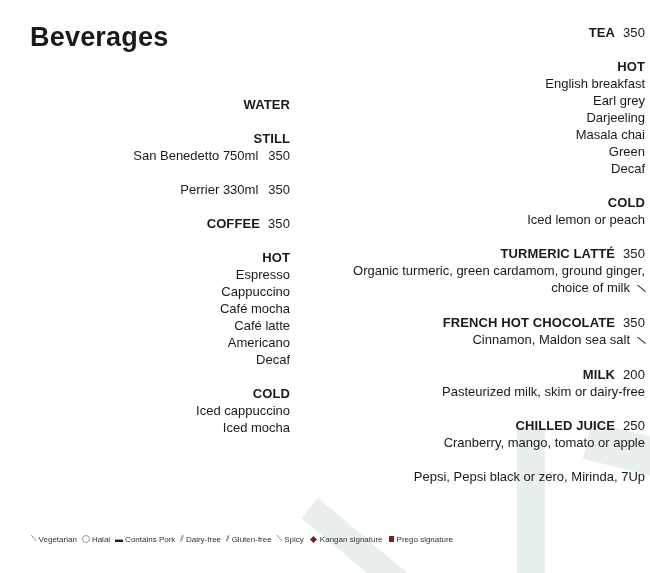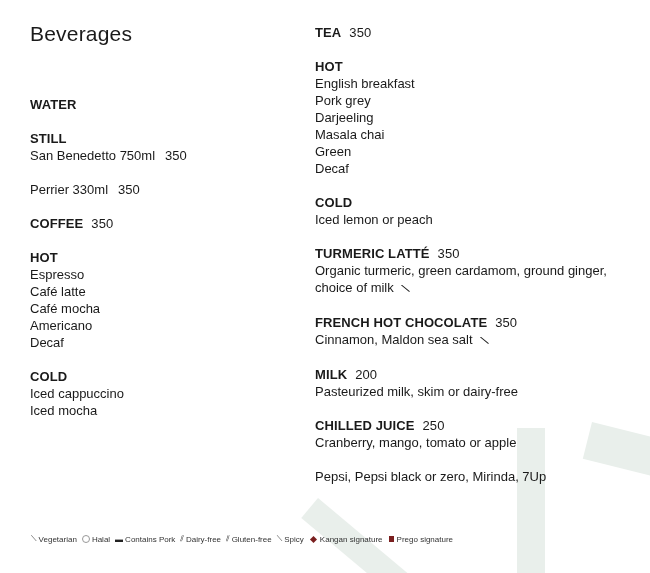--- a/index.html
+++ b/index.html
@@ -5,23 +5,23 @@
     html, body { margin: 0; padding: 0; }
     body {
       width: 650px; height: 573px; background: #ffffff; position: relative; overflow: hidden;
       font-family: "Liberation Sans", "DejaVu Sans", sans-serif; color: #1a1a1a;
     }
     .wm { position: absolute; background: #e9efeb; z-index: 0; }
     .wm-bar { left: 517px; top: 428px; width: 28px; height: 145px; }
     .wm-diag { left: 300px; top: 540px; width: 130px; height: 26px; transform: rotate(40deg); transform-origin: left top; left: 318px; top: 498px; }
     .wm-block { left: 592px; top: 422px; width: 70px; height: 38px; transform: rotate(14deg); transform-origin: left top; }
     .title {
-      position: absolute; left: 30px; top: 22px; font-size: 21px; font-weight: 400; letter-spacing: 0.2px; z-index: 1;
+      position: absolute; left: 30px; top: 22px; font-size: 27px; font-weight: 700; letter-spacing: 0.2px; z-index: 1;
     }
-    .col { position: absolute; z-index: 1; font-size: 13px; line-height: 17px; }
+    .col { position: absolute; z-index: 1; font-size: 13px; line-height: 17px; text-align: right; }
     .col-left { left: 30px; top: 96px; width: 260px; }
     .col-right { left: 315px; top: 24px; width: 330px; }
     .section { margin-bottom: 17px; }
     .head { font-weight: 700; letter-spacing: 0.1px; }
     .price { font-weight: 400; margin-left: 8px; }
     .item { display: block; }
     .item-price { margin-left: 10px; }
     .veg { display: inline-block; margin-left: 8px; font-size: 10px; transform: rotate(-10deg); font-weight: 700; }
     .legend {
       position: absolute; left: 31px; top: 534px; z-index: 1; font-size: 8px; color: #333;
@@ -58,42 +58,43 @@
     </div>
   </div>
   <div class="section">
     <div class="head">
       <span>COFFEE</span><span class="price">350</span>
     </div>
   </div>
   <div class="section">
     <div class="head">HOT</div>
     <div class="item">Espresso</div>
+    <div class="item">Cappuccino</div>
+    <div class="item">Café mocha</div>
     <div class="item">Café latte</div>
-    <div class="item">Café mocha</div>
     <div class="item">Americano</div>
     <div class="item">Decaf</div>
   </div>
   <div class="section">
     <div class="head">COLD</div>
     <div class="item">Iced cappuccino</div>
     <div class="item">Iced mocha</div>
   </div>
 </div>
 
 <div class="col col-right">
   <div class="section">
     <div class="head">
       <span>TEA</span><span class="price">350</span>
     </div>
   </div>
   <div class="section">
     <div class="head">HOT</div>
     <div class="item">English breakfast</div>
-    <div class="item">Pork grey</div>
+    <div class="item">Earl grey</div>
     <div class="item">Darjeeling</div>
     <div class="item">Masala chai</div>
     <div class="item">Green</div>
     <div class="item">Decaf</div>
   </div>
   <div class="section">
     <div class="head">COLD</div>
     <div class="item">Iced lemon or peach</div>
   </div>
   <div class="section">

